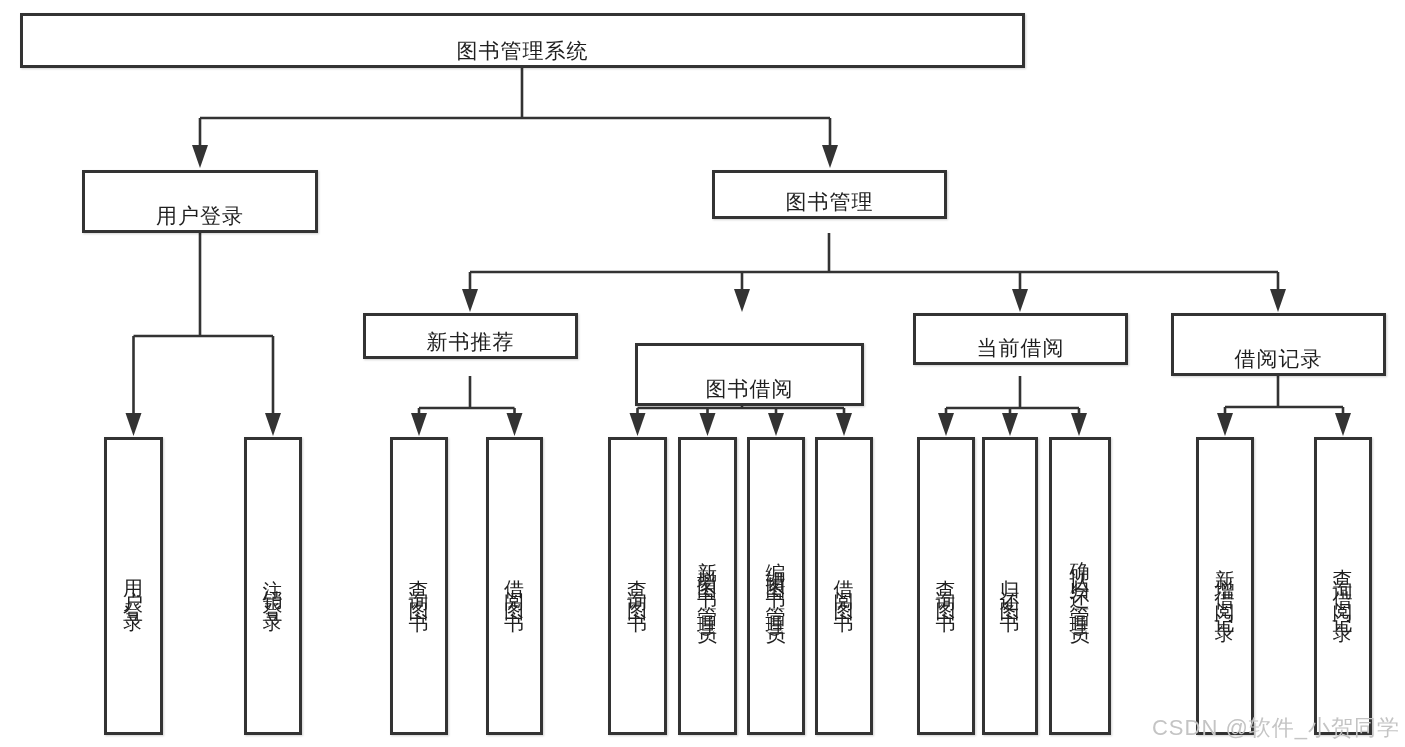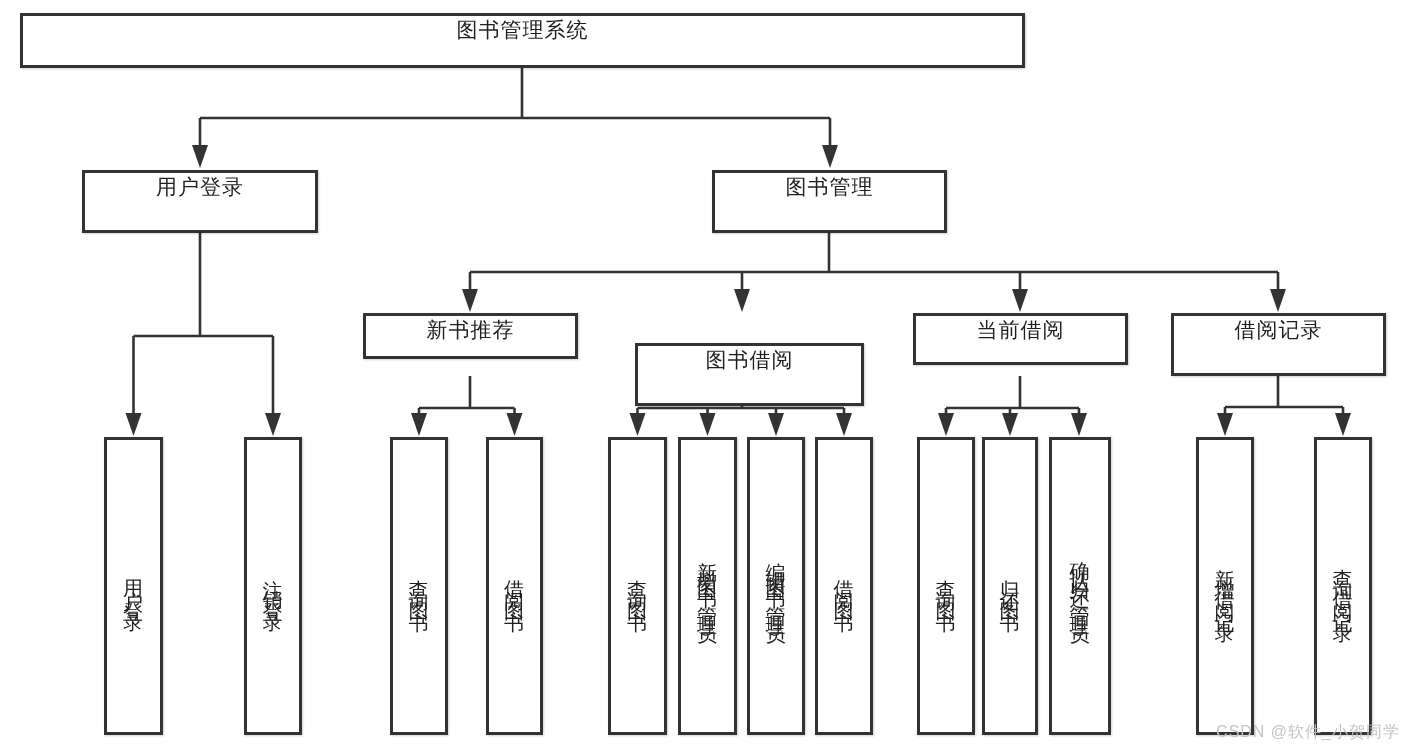--- a/index.html
+++ b/index.html
@@ -17,21 +17,21 @@
     width: 1405px; height: 747px;
     pointer-events: none;
   }
   .hbox {
     position: absolute;
     box-sizing: border-box;
     background: #ffffff;
     border: 3px solid #333333;
     box-shadow: 1px 1px 2px rgba(0,0,0,0.18);
     display: flex;
-    align-items: flex-start;
+    align-items: flex-end;
     justify-content: center;
     font-size: 21px;
     color: #1f1f1f;
     letter-spacing: 1px;
   }
   .vbox {
     position: absolute;
     box-sizing: border-box;
     top: 437px;
     height: 298px;
@@ -48,21 +48,21 @@
     font-size: 20px;
     letter-spacing: 11px;
     color: #1f1f1f;
     line-height: 1;
   }
   .vbox.dense .vlabel { letter-spacing: 9px; }
   .watermark {
     position: absolute;
     right: 5px;
     bottom: 4px;
-    font-size: 16px;
+    font-size: 22px;
     color: #c4c4c4;
     letter-spacing: 1px;
     z-index: 10;
     white-space: nowrap;
   }
 </style>
 </head>
 <body>
 
 <div class="canvas">
@@ -107,21 +107,21 @@
     </g>
   </svg>
 
   <div class="hbox" style="left:20px; top:13px; width:1005px; height:55px;">
     <span>图书管理系统</span>
   </div>
 
   <div class="hbox" style="left:82px; top:170px; width:236px; height:63px;">
     <span>用户登录</span>
   </div>
-  <div class="hbox" style="left:712px; top:170px; width:235px; height:63px;">
+  <div class="hbox" style="left:712px; top:170px; width:235px; height:49px;">
     <span>图书管理</span>
   </div>
 
   <div class="hbox" style="left:363px; top:313px; width:215px; height:46px;">
     <span>新书推荐</span>
   </div>
   <div class="hbox" style="left:635px; top:313px; width:229px; height:63px;margin-top:30px;">
     <span>图书借阅</span>
   </div>
   <div class="hbox" style="left:913px; top:313px; width:215px; height:52px;">

